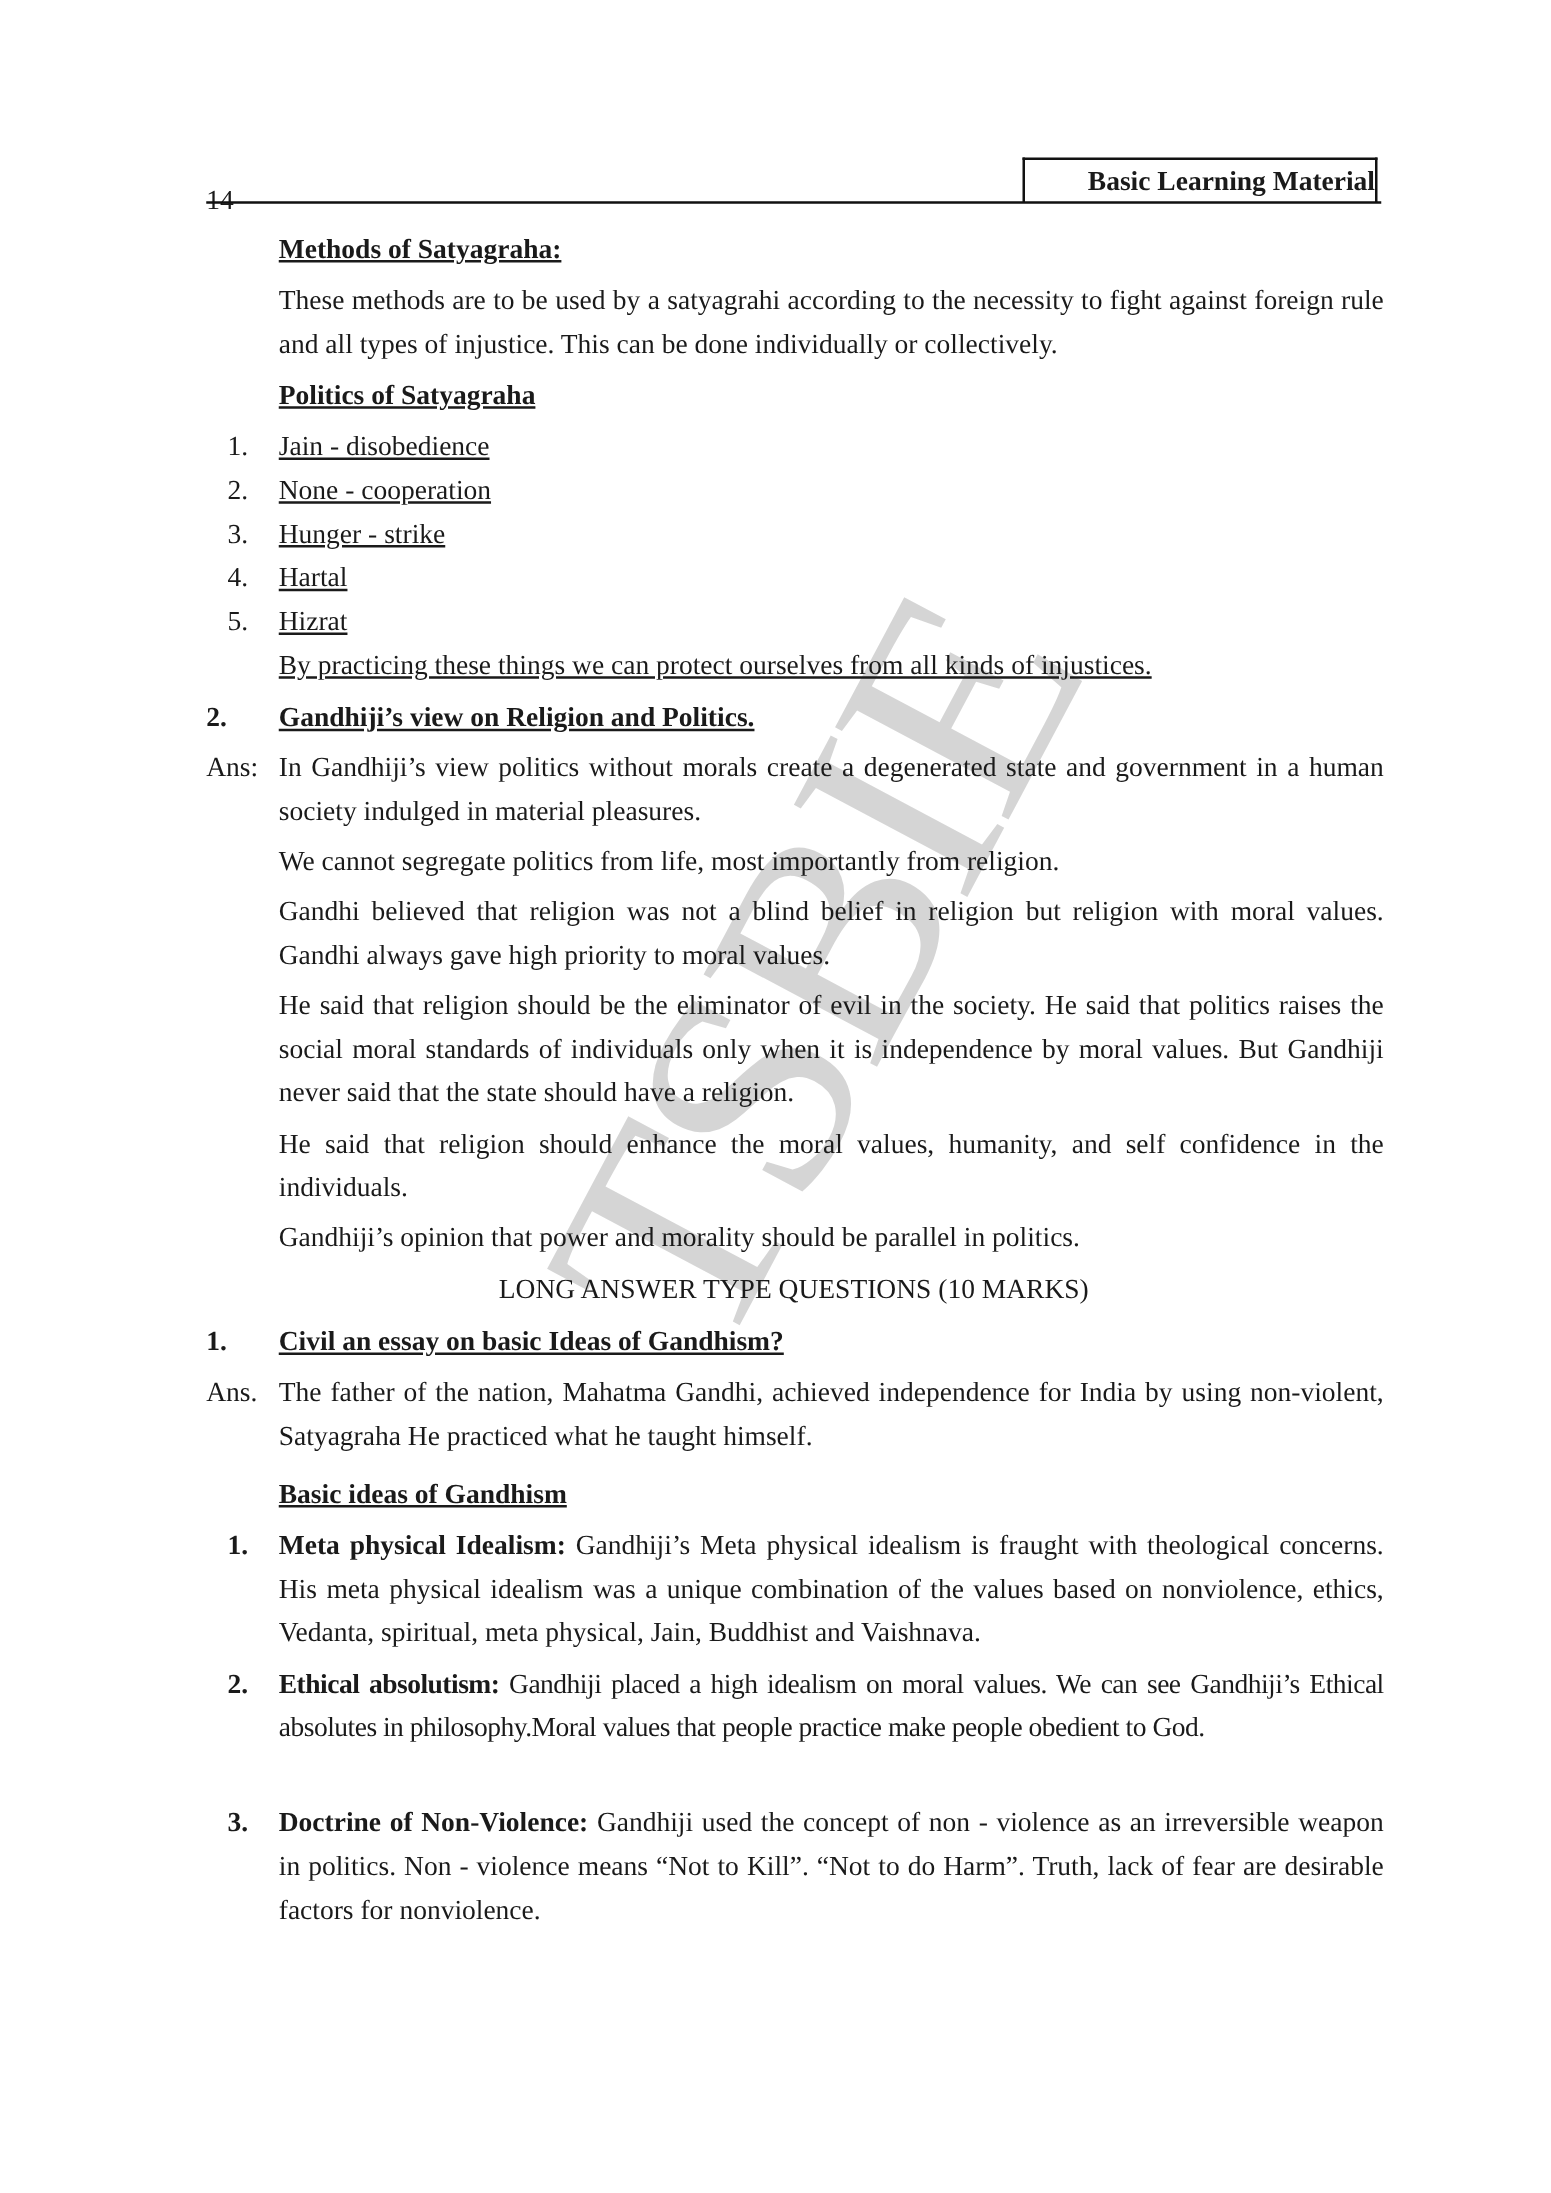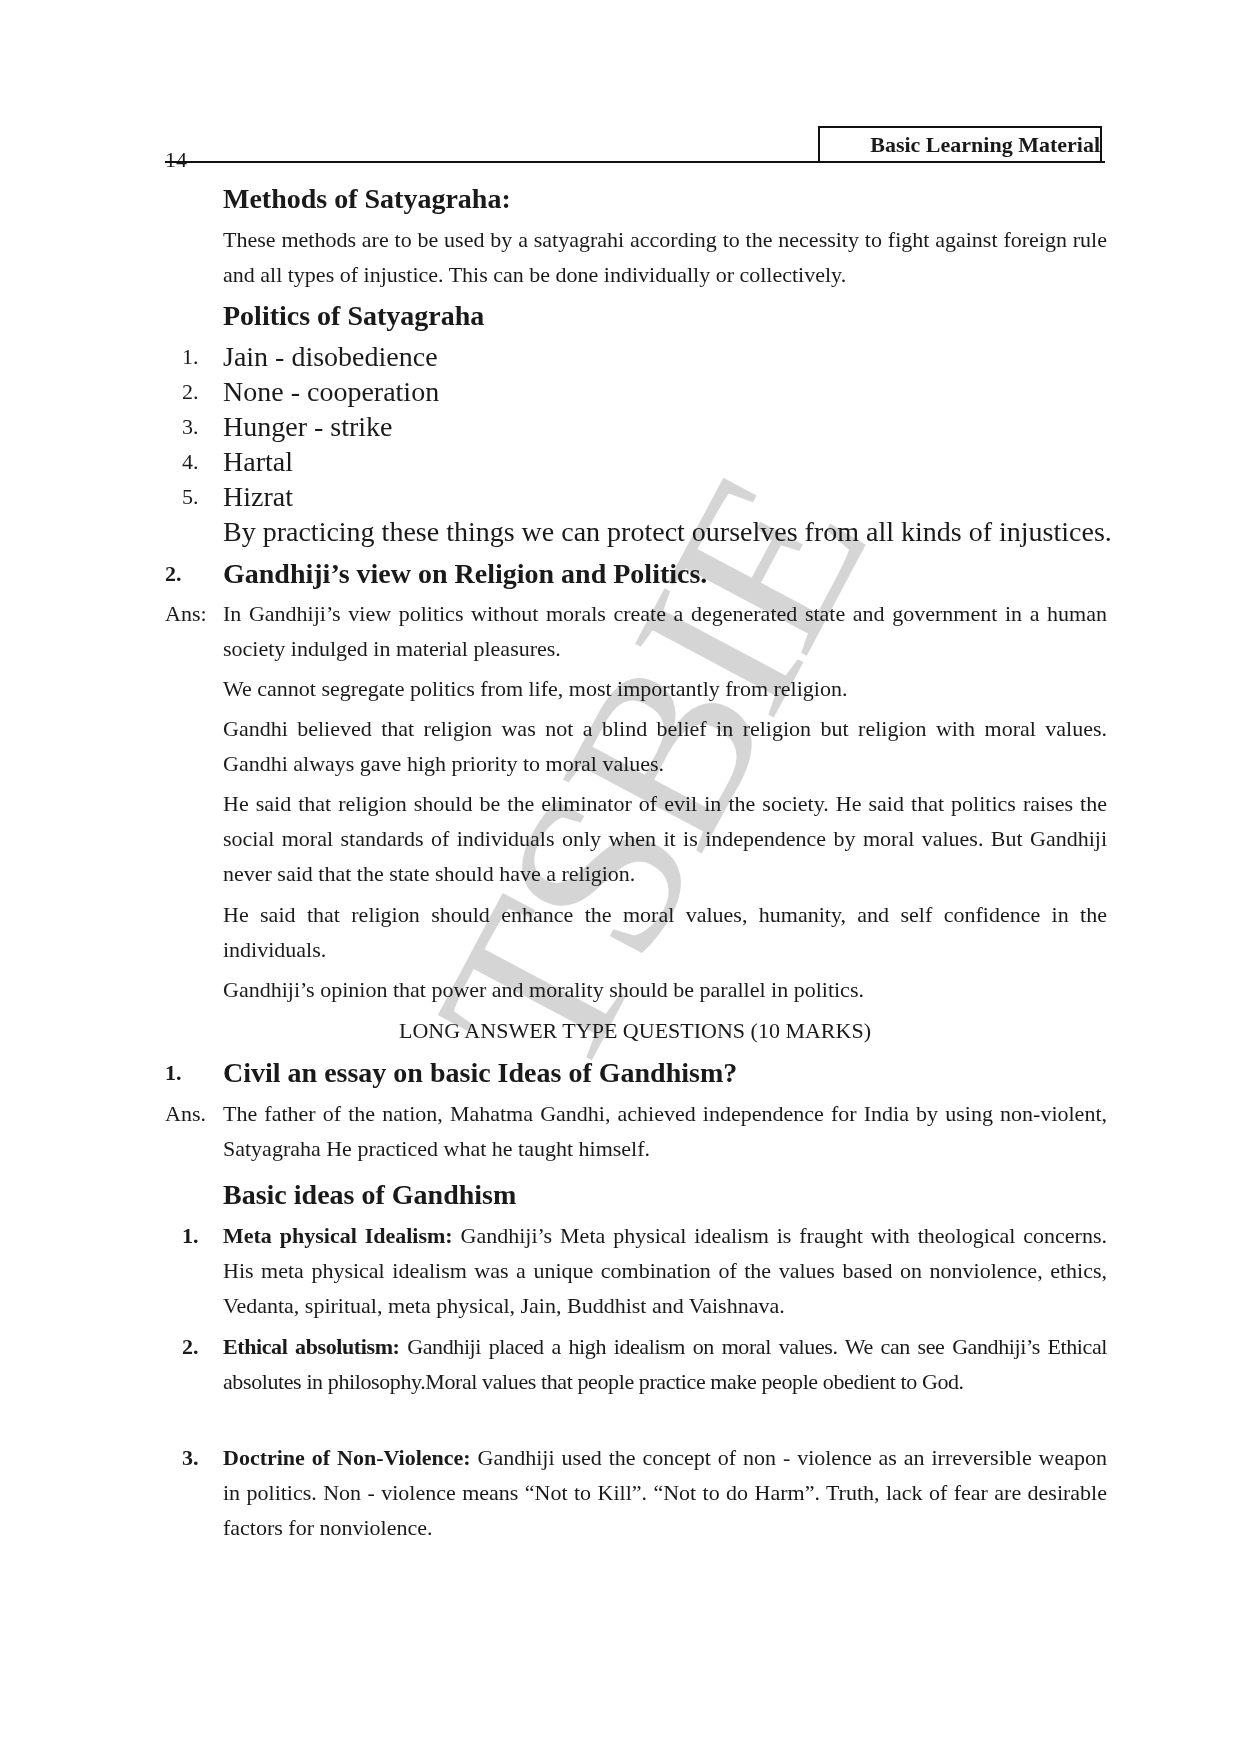--- a/index.html
+++ b/index.html
@@ -15,21 +15,21 @@
     border: 2px solid #111; border-bottom: none;
     font-weight: bold; font-size: 22px; text-align: right; line-height: 34px;
   }
   .watermark {
     position: absolute; left: 300px; top: 640px; font-size: 240px; font-weight: normal;
     color: #c8c8c8; transform: rotate(-62deg); transform-origin: 50% 50%;
     letter-spacing: -8px; opacity: 0.75; z-index: 0; user-select: none;
     width: 700px; text-align: center;
   }
   .content { position: absolute; left: 0; top: 0; width: 100%; z-index: 1; }
-  .line { position: absolute; font-size: 28px; line-height: 26px; white-space: nowrap; }
+  .line { position: absolute; font-size: 22px; line-height: 26px; white-space: nowrap; text-decoration: underline; }
   .b { font-weight: bold; }
   .ind { left: 223px; }
   .num { position: absolute; font-size: 22px; line-height: 26px; }
   .justify { position: absolute; left: 223px; width: 884px; font-size: 22px; line-height: 35px; text-align: justify; }
   .center { position: absolute; left: 165px; width: 940px; text-align: center; font-size: 22px; font-weight: normal; }
 </style>
 </head>
 <body>
 
 <div class="page-num">14</div>

